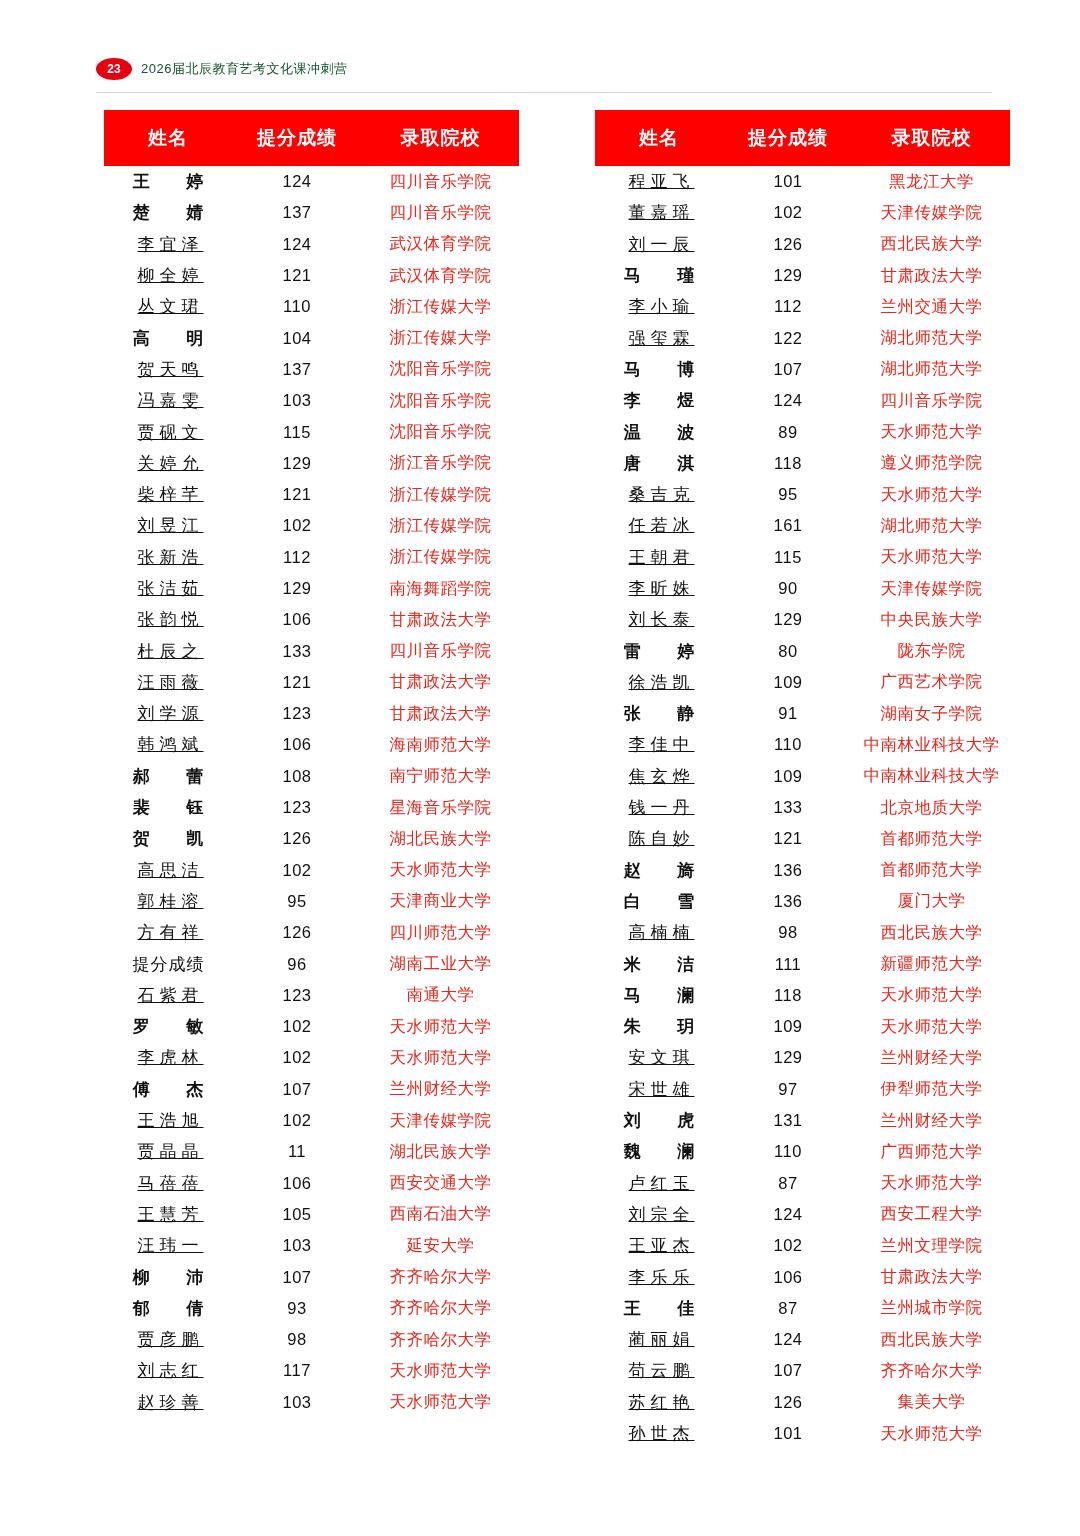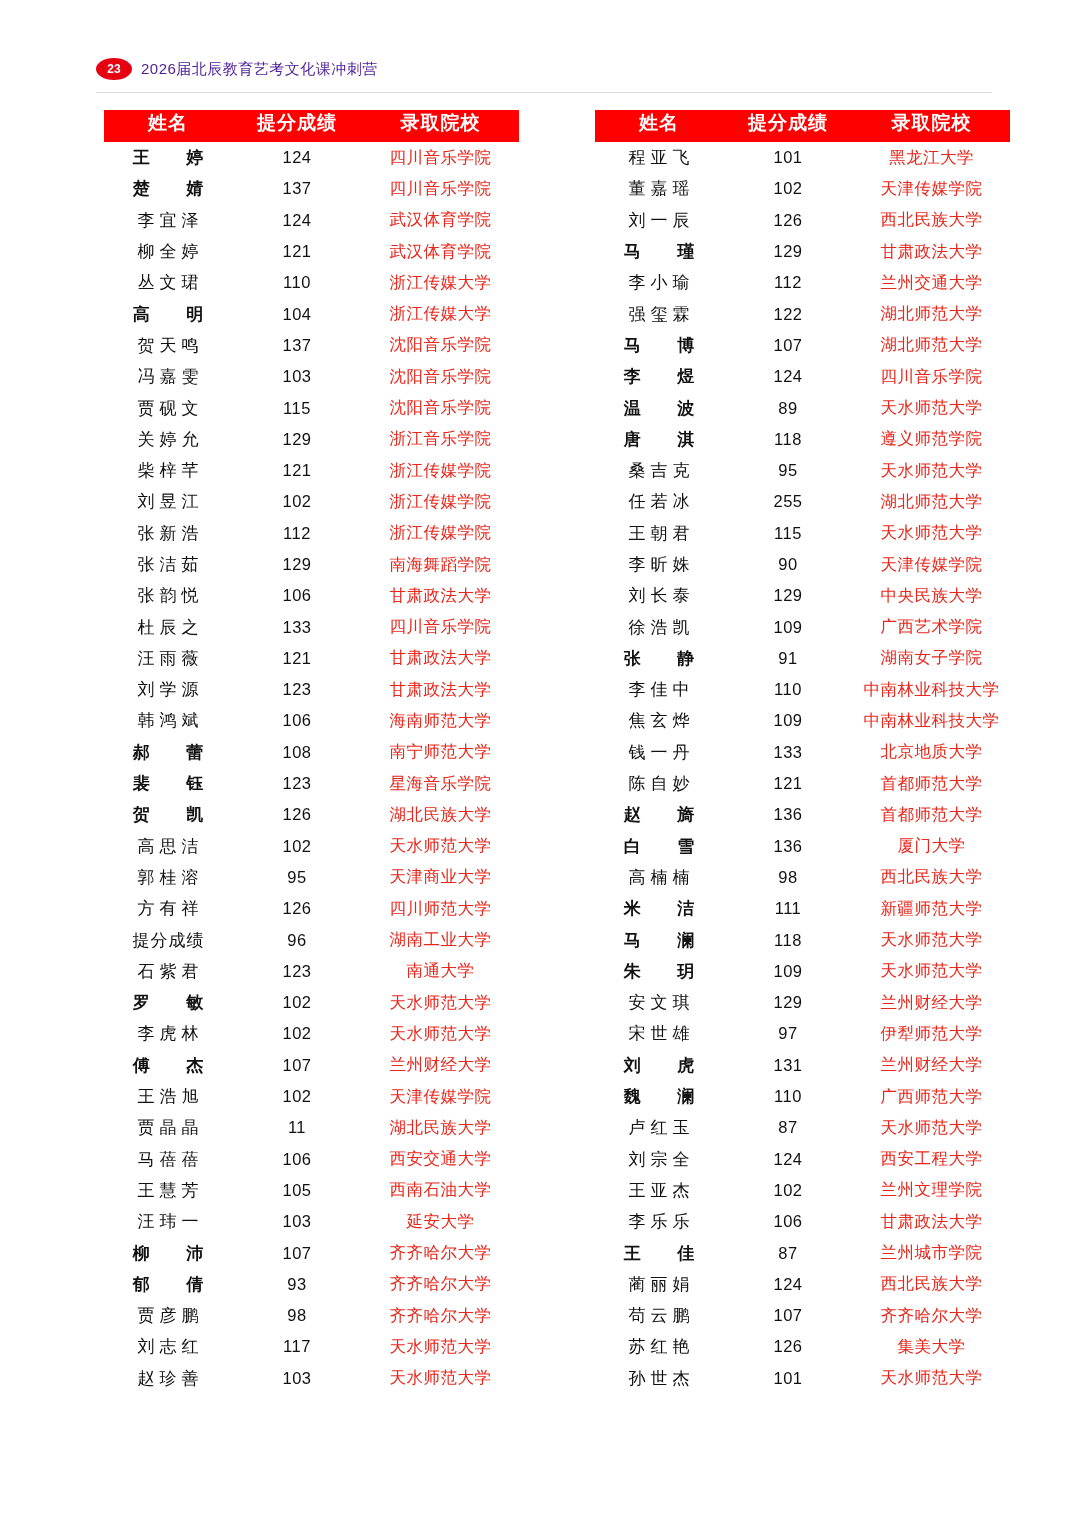--- a/index.html
+++ b/index.html
@@ -41,42 +41,43 @@
     font-size: 12px;
     font-weight: bold;
     display: flex;
     align-items: center;
     justify-content: center;
     flex: 0 0 auto;
     letter-spacing: 0;
   }
   .header-title {
     margin-left: 9px;
-    font-size: 15px;
-    color: #4c1d95;
+    font-size: 13px;
+    color: #14532d;
     letter-spacing: 0.5px;
     white-space: nowrap;
   }
   
   .tables {
     position: absolute;
     top: 110px;
     left: 104px;
     right: 80px;
     display: flex;
     gap: 76px;
   }
   .table {
     width: 415px;
     flex: 0 0 auto;
   }
   .thead {
     display: flex;
     background: #fe0000;
-    height: 32px;
+    height: 56px;
+    align-items: center;
   }
   .thead .th {
     color: #ffffff;
     font-size: 19px;
     font-weight: bold;
     text-align: center;
     letter-spacing: 1px;
   }
   .col-name   { width: 128px; }
   .col-score  { width: 130px; }
@@ -103,21 +104,21 @@
     color: #111111;
     font-size: 16.5px;
   }
   .cell.school {
     color: #e8261b;
     font-weight: 500;
     font-size: 16.5px;
   }
   
   .name.two { letter-spacing: 16px; text-indent: 16px; font-weight: bold; }
-  .name.three { letter-spacing: 5px; text-indent: 5px; }
+  .name.three { letter-spacing: 5px; text-indent: 5px; text-decoration: underline; }
   .name.four { letter-spacing: 1px; text-indent: 1px; }
 </style>
 </head>
 <body>
 
 <div class="page">
 
   <div class="header">
     <div class="page-badge">23</div>
     <div class="header-title">2026届北辰教育艺考文化课冲刺营</div>
@@ -392,39 +393,44 @@
             <div class="cell score col-score">118</div>
             <div class="cell school col-school">遵义师范学院</div>
           </div>
           <div class="row">
             <div class="cell name col-name three">桑吉克</div>
             <div class="cell score col-score">95</div>
             <div class="cell school col-school">天水师范大学</div>
           </div>
           <div class="row">
             <div class="cell name col-name three">任若冰</div>
-            <div class="cell score col-score">255</div>
+            <div class="cell score col-score">161</div>
             <div class="cell school col-school">湖北师范大学</div>
           </div>
           <div class="row">
             <div class="cell name col-name three">王朝君</div>
             <div class="cell score col-score">115</div>
             <div class="cell school col-school">天水师范大学</div>
           </div>
           <div class="row">
             <div class="cell name col-name three">李昕姝</div>
             <div class="cell score col-score">90</div>
             <div class="cell school col-school">天津传媒学院</div>
           </div>
           <div class="row">
             <div class="cell name col-name three">刘长泰</div>
             <div class="cell score col-score">129</div>
             <div class="cell school col-school">中央民族大学</div>
           </div>
           <div class="row">
+            <div class="cell name col-name two">雷 婷</div>
+            <div class="cell score col-score">80</div>
+            <div class="cell school col-school">陇东学院</div>
+          </div>
+          <div class="row">
             <div class="cell name col-name three">徐浩凯</div>
             <div class="cell score col-score">109</div>
             <div class="cell school col-school">广西艺术学院</div>
           </div>
           <div class="row">
             <div class="cell name col-name two">张 静</div>
             <div class="cell score col-score">91</div>
             <div class="cell school col-school">湖南女子学院</div>
           </div>
           <div class="row">

